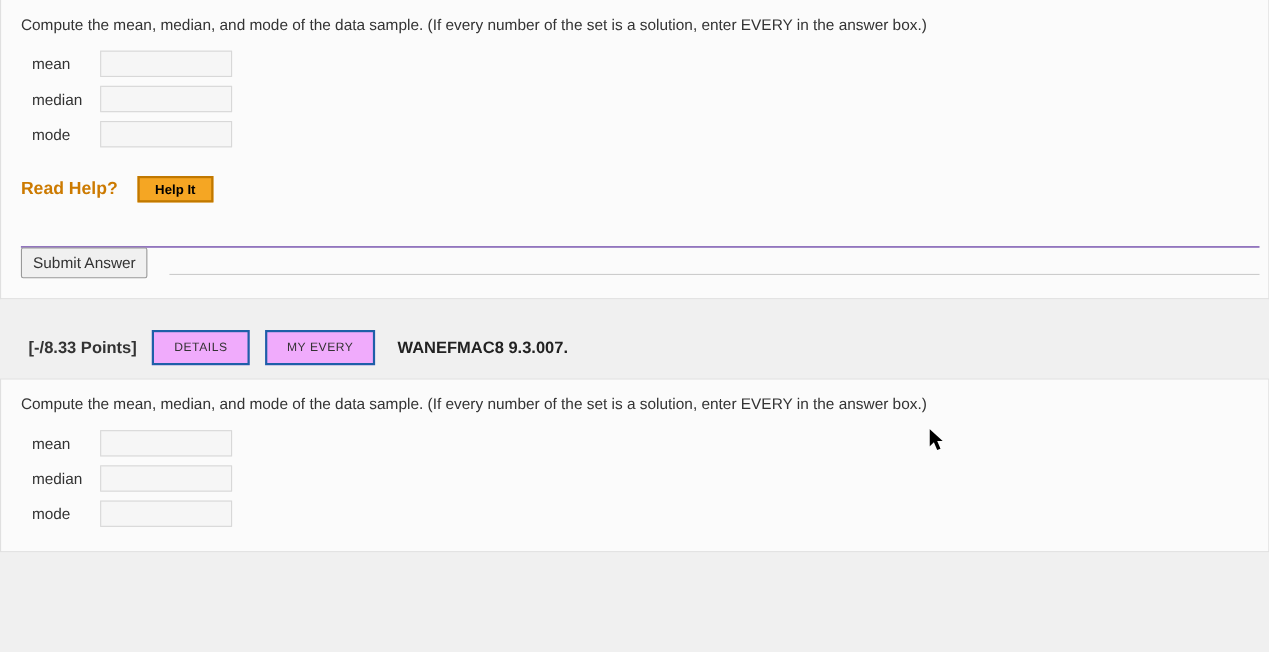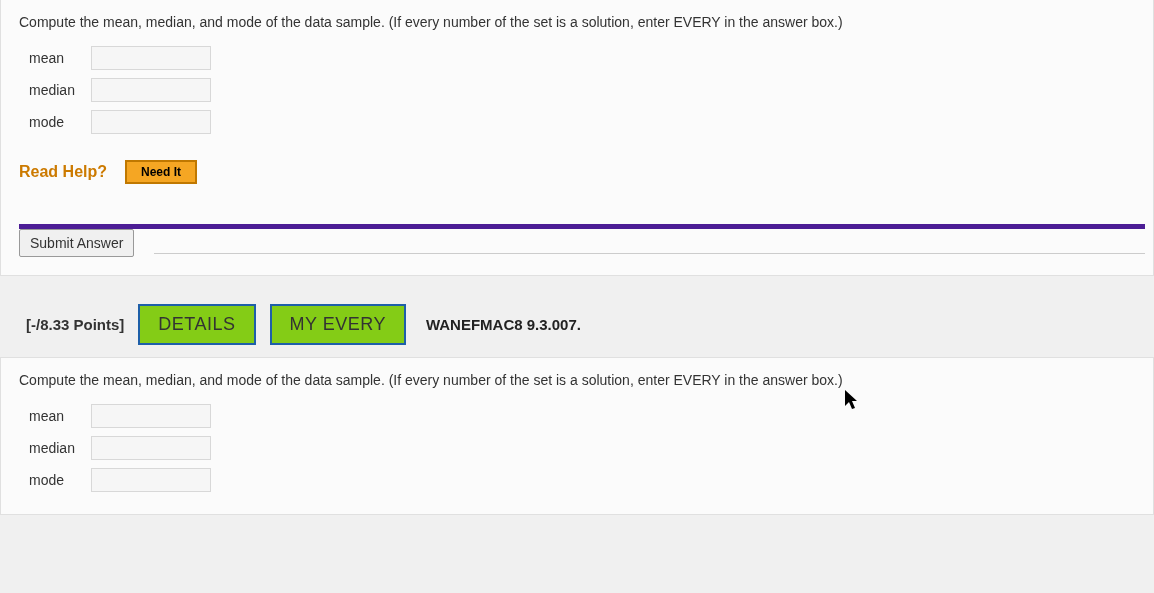--- a/index.html
+++ b/index.html
@@ -64,21 +64,21 @@
     background: #f5a623;
     border: 2px solid #c07800;
     color: #000;
     font-size: 12px;
     font-weight: bold;
     padding: 3px 14px;
     cursor: pointer;
   }
   .submit-row {
     margin-top: 40px;
-    border-top: 5px solid #4c1d95;
+    border-top: 1px solid #4c1d95;
     padding-top: 0;
     display:flex;
     align-items:center;
     gap:20px;
   }
   .submit-answer-btn {
     background: #f0f0f0;
     border: 1px solid #999;
     color: #333;
     font-size: 14px;
@@ -99,23 +99,23 @@
     padding: 10px 0 12px 0;
   }
   .points-label {
     font-weight: bold;
     color: #333;
     font-size: 15px;
     padding-left: 26px;
   }
   .header-btn {
     border: 2px solid #1e5fa8;
-    background: #84cc16;
+    background: #f0abfc;
     color: #333;
-    font-size: 18px;
+    font-size: 11px;
     letter-spacing: 0.5px;
     padding: 8px 18px;
     cursor: pointer;
   }
   .question-id {
     font-weight: bold;
     color: #222;
     font-size: 15px;
     margin-left: 6px;
   }
@@ -146,21 +146,21 @@
     </tr>
     <tr>
       <td class="label">mode</td>
       <td><input class="answer-box" type="text" style=""></td>
     </tr>
   </tbody>
       </table>
 
   <div class="need-help-row">
     <span class="need-help-label">Read Help?</span>
-    <button class="read-it-btn">Need It</button>
+    <button class="read-it-btn">Help It</button>
   </div>
 
   <div class="submit-row">
     <button class="submit-answer-btn">Submit Answer</button>
     <div class="submit-divider"></div>
   </div>
 </div>
 
 <div class="question-header">
   <span class="points-label">[-/8.33 Points]</span>

